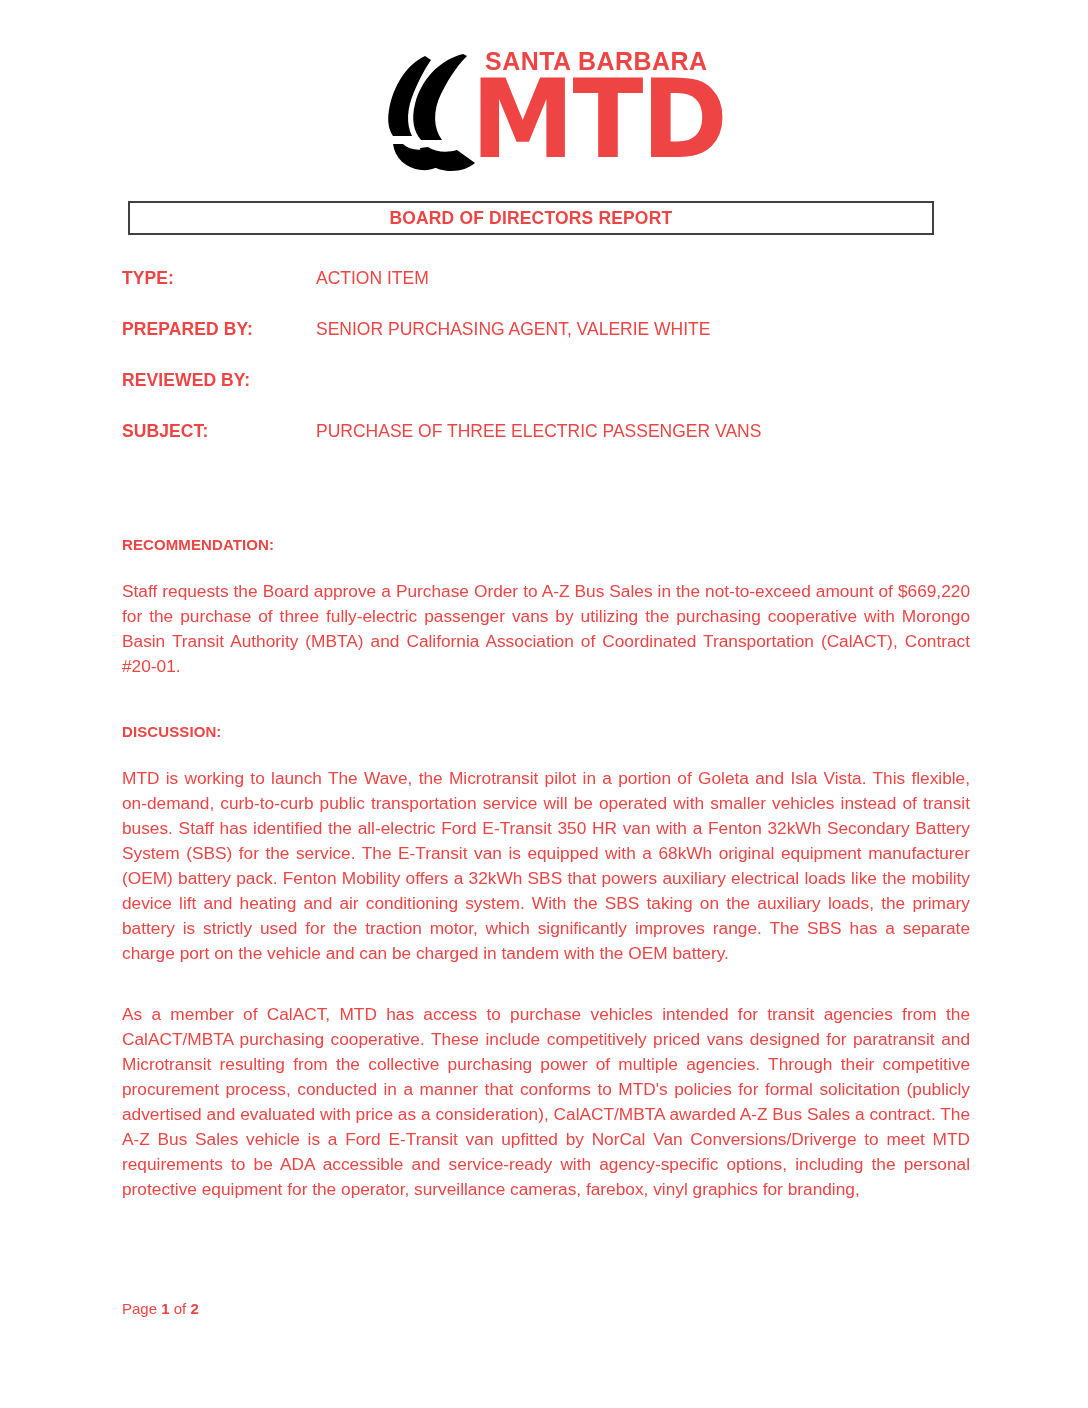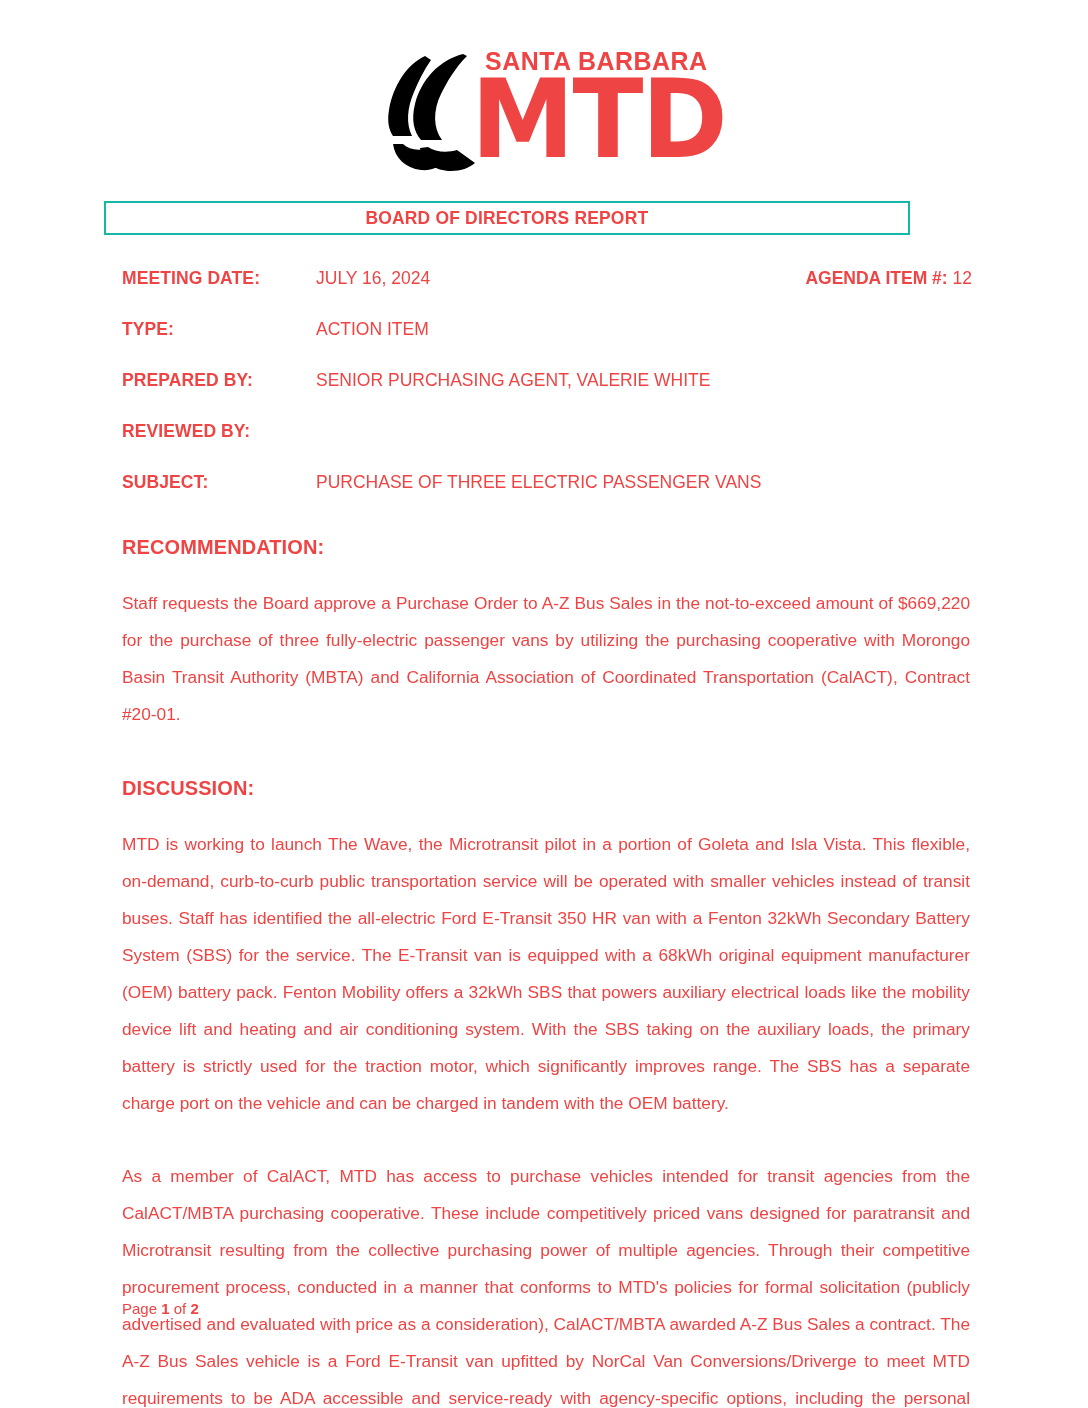--- a/index.html
+++ b/index.html
@@ -65,25 +65,25 @@
     letter-spacing: -2px;
     margin: 2px 0 0 -8px;
     white-space: nowrap;
     transform: scaleY(1.04);
     transform-origin: left top;
   }
 
   
   .title-box {
     position: absolute;
-    left: 104px;
+    left: 128px;
     top: 201px;
     width: 806px;
     height: 34px;
-    border: 2px solid #14b8a6;
+    border: 2px solid #404040;
     box-sizing: border-box;
     display: flex;
     align-items: center;
     justify-content: center;
     background: #ffffff;
   }
   .title-box-text {
     font-weight: bold;
     font-size: 18px;
     letter-spacing: 0.2px;
@@ -128,27 +128,27 @@
 
   
   .body-wrap {
     position: absolute;
     left: 122px;
     top: 536px;
     width: 848px;
   }
   .section-head {
     font-weight: bold;
-    font-size: 20px;
+    font-size: 15px;
     letter-spacing: 0.1px;
     margin: 0 0 26px 0;
   }
   .para {
     font-size: 17.3px;
-    line-height: 37px;
+    line-height: 25px;
     text-align: justify;
     margin: 0 0 28px 0;
     hyphens: none;
   }
   .gap-before {
     margin-top: 44px;
   }
   .para:last-child { margin-bottom: 0; margin-top: 36px; }
 
   
@@ -184,25 +184,20 @@
       </div>
     </div>
   </div>
 
   <div class="title-box">
     <div class="title-box-text">BOARD OF DIRECTORS REPORT</div>
   </div>
 
   <div class="meta">
 
-    <div class="meta-row">
-      <span class="meta-label">MEETING DATE:</span>
-      <span class="meta-value">JULY 16, 2024</span>
-      <span class="meta-right"><b>AGENDA ITEM #:</b> <span>12</span></span>
-    </div>
 
     <div class="meta-row">
       <span class="meta-label">TYPE:</span>
       <span class="meta-value">ACTION ITEM</span>
     </div>
 
     <div class="meta-row">
       <span class="meta-label">PREPARED BY:</span>
       <span class="meta-value">SENIOR PURCHASING AGENT, VALERIE WHITE</span>
     </div>

